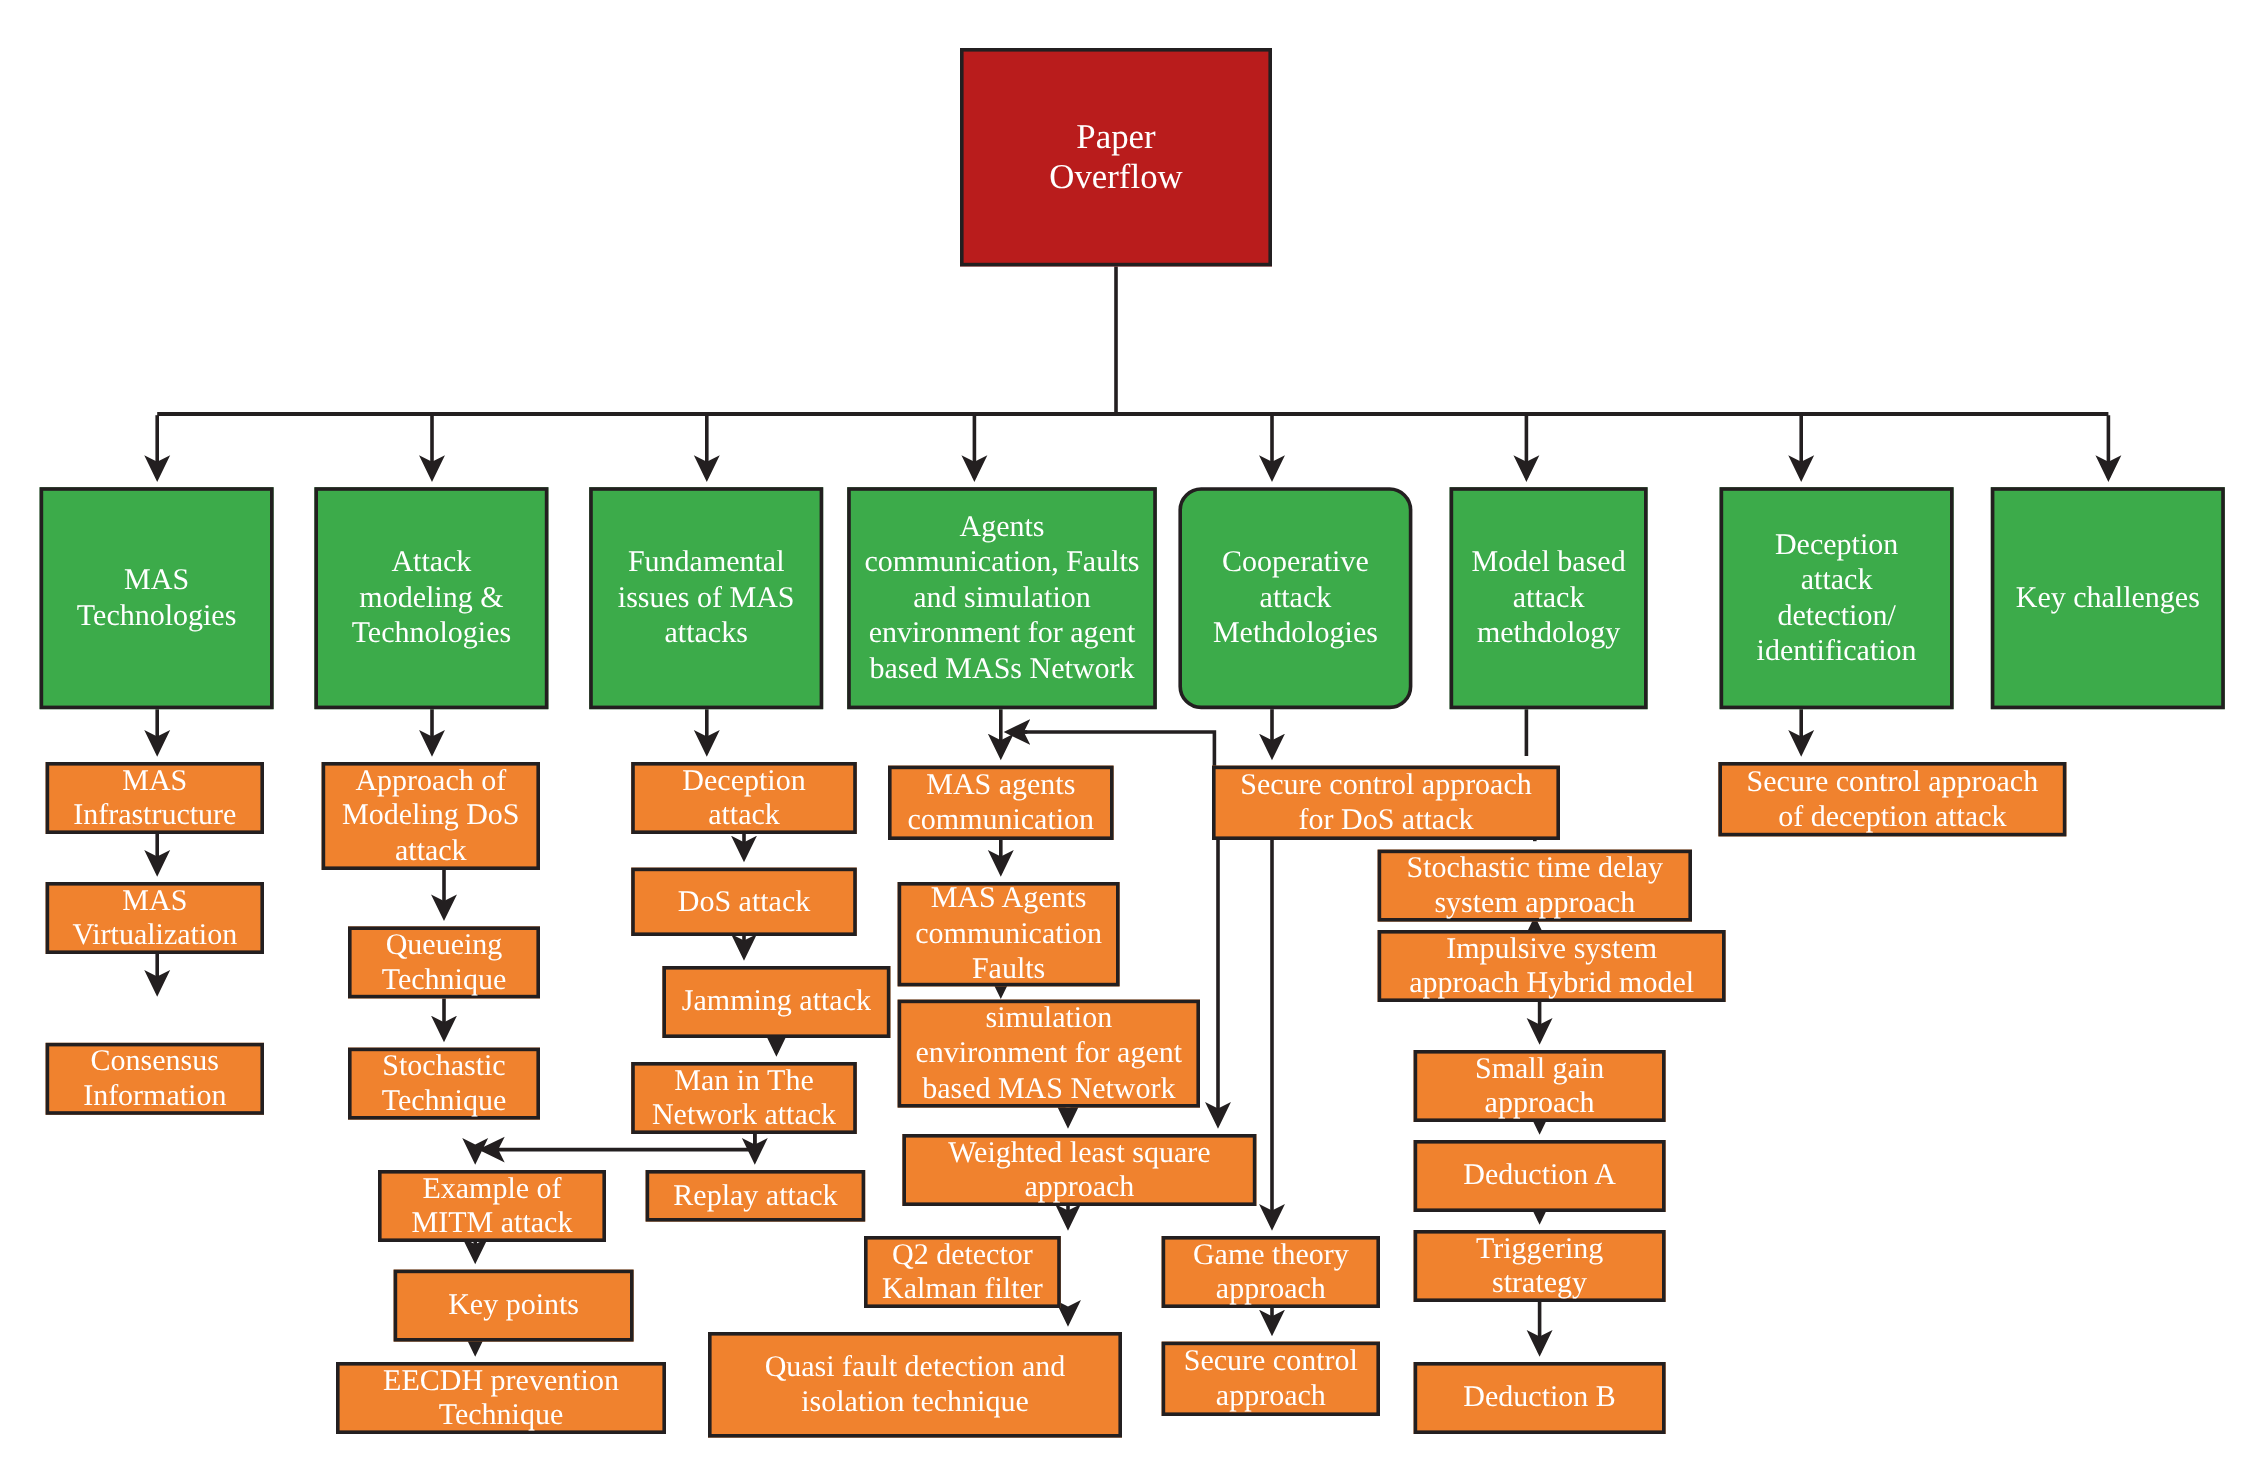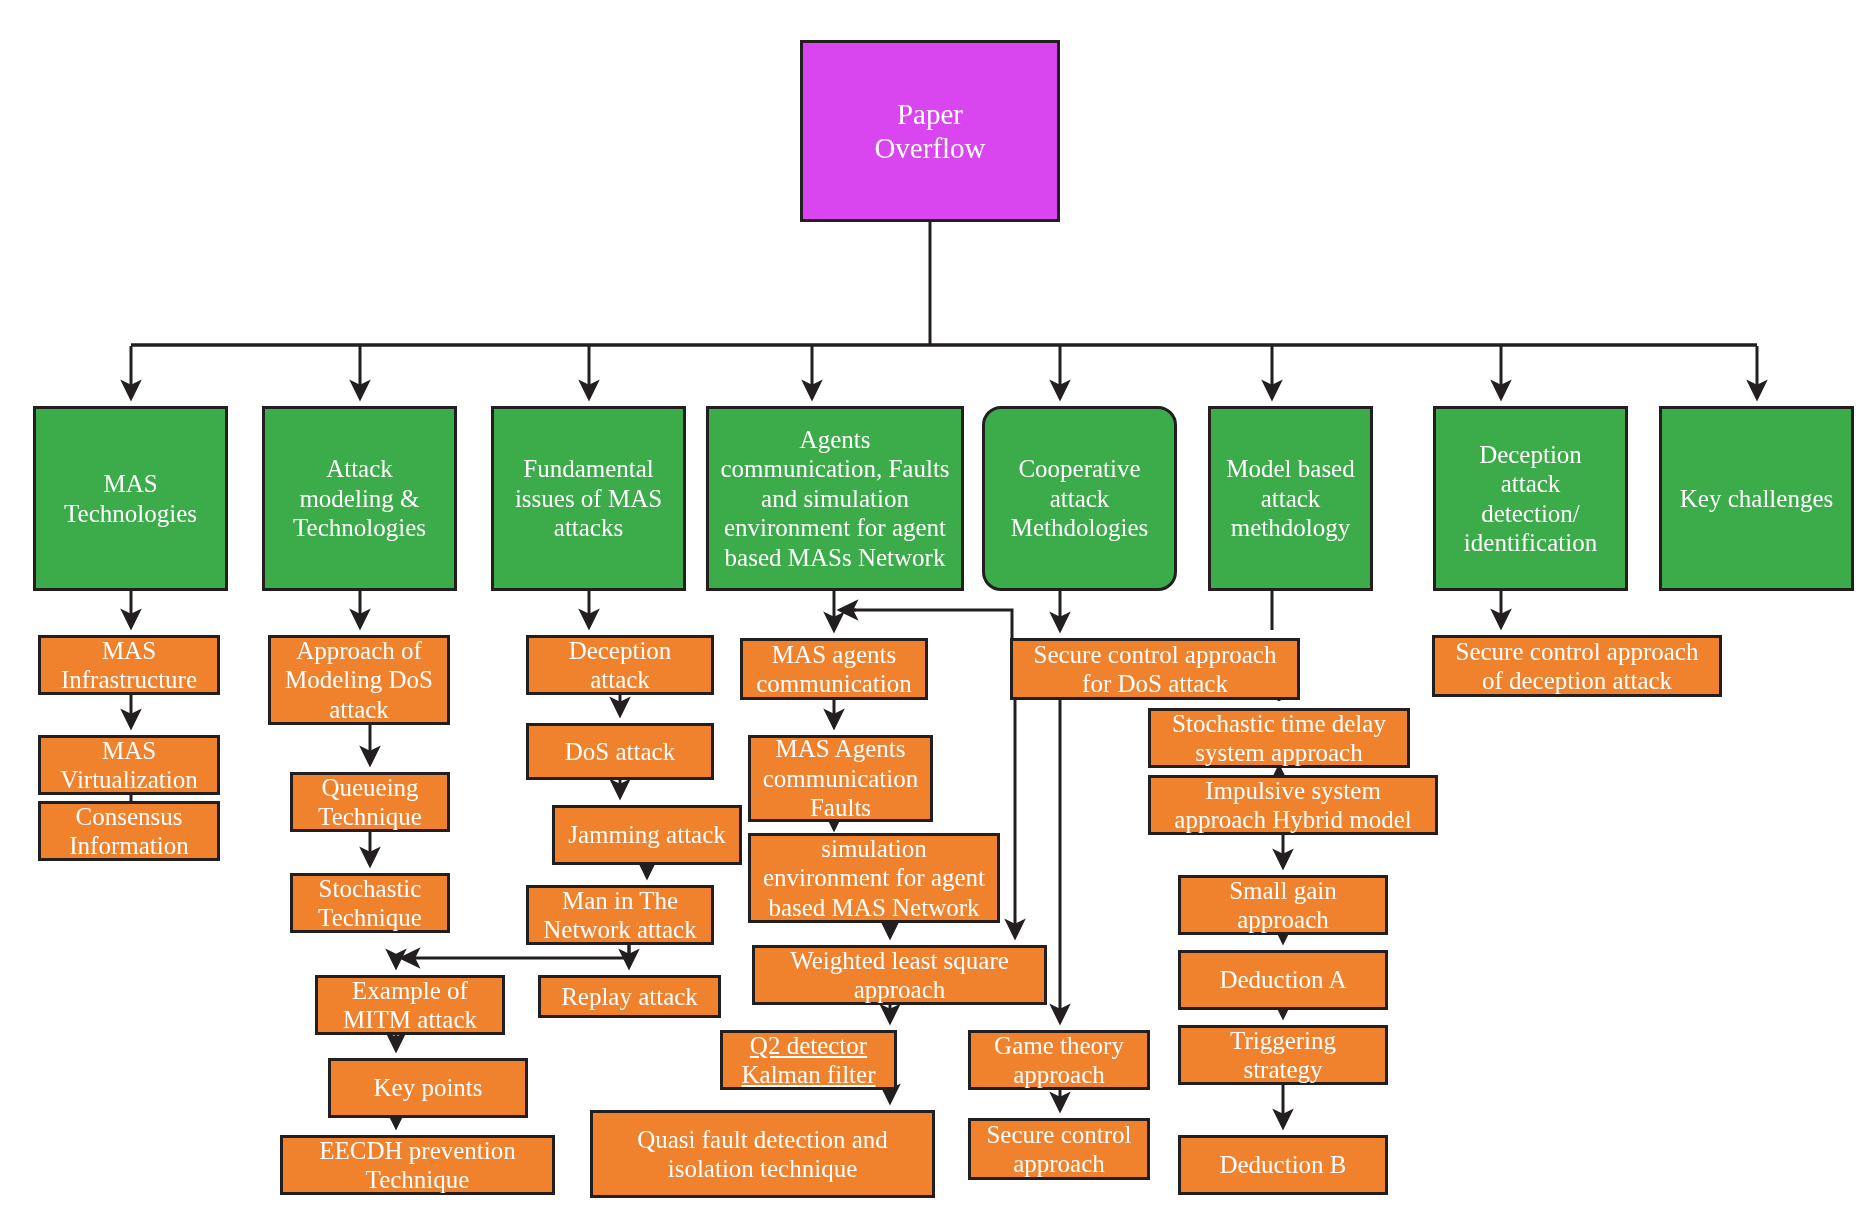--- a/index.html
+++ b/index.html
@@ -13,21 +13,21 @@
     display:flex;
     align-items:center;
     justify-content:center;
     text-align:center;
     color:#ffffff;
     line-height:1.18;
     padding:2px 6px;
     z-index:5;
   }
   .node span{display:block;white-space:pre-line;}
-  .root{background:#d946ef;font-size:29px;}
+  .root{background:#b91c1c;font-size:29px;}
   .green{background:#3cab4a;font-size:25px;}
   .orange{background:#f0822e;font-size:25px;}
 </style>
 </head>
 <body>
 
 <div id="canvas">
 
   <svg id="edges" viewBox="0 0 1868 1224">
     <defs>
@@ -163,21 +163,21 @@
         <span>Key challenges</span>
       </div>
       <div class="node orange" style="left: 38px; top: 635px; width: 182px; height: 60px;">
         <span>MAS
 Infrastructure</span>
       </div>
       <div class="node orange" style="left: 38px; top: 735px; width: 182px; height: 60px;">
         <span>MAS
 Virtualization</span>
       </div>
-      <div class="node orange" style="left: 38px; top: 801px; width: 182px; height: 60px;">
+      <div class="node orange" style="left: 38px; top: 869px; width: 182px; height: 60px;">
         <span>Consensus
 Information</span>
       </div>
       <div class="node orange" style="left: 268px; top: 635px; width: 182px; height: 90px;">
         <span>Approach of
 Modeling DoS
 attack</span>
       </div>
       <div class="node orange" style="left: 290px; top: 772px; width: 160px; height: 60px;">
         <span>Queueing
@@ -226,21 +226,21 @@
       </div>
       <div class="node orange" style="left: 748px; top: 833px; width: 252px; height: 90px;">
         <span>simulation
 environment for agent
 based MAS Network</span>
       </div>
       <div class="node orange" style="left: 752px; top: 945px; width: 295px; height: 60px;">
         <span>Weighted least square
 approach</span>
       </div>
-      <div class="node orange" style="left: 720px; top: 1030px; width: 177px; height: 60px; text-decoration: underline;">
+      <div class="node orange" style="left: 720px; top: 1030px; width: 164px; height: 60px;">
         <span>Q2 detector
 Kalman filter</span>
       </div>
       <div class="node orange" style="left: 590px; top: 1110px; width: 345px; height: 88px;">
         <span>Quasi fault detection and
 isolation technique</span>
       </div>
       <div class="node orange" style="left: 1010px; top: 638px; width: 290px; height: 62px;">
         <span>Secure control approach
 for DoS attack</span>

